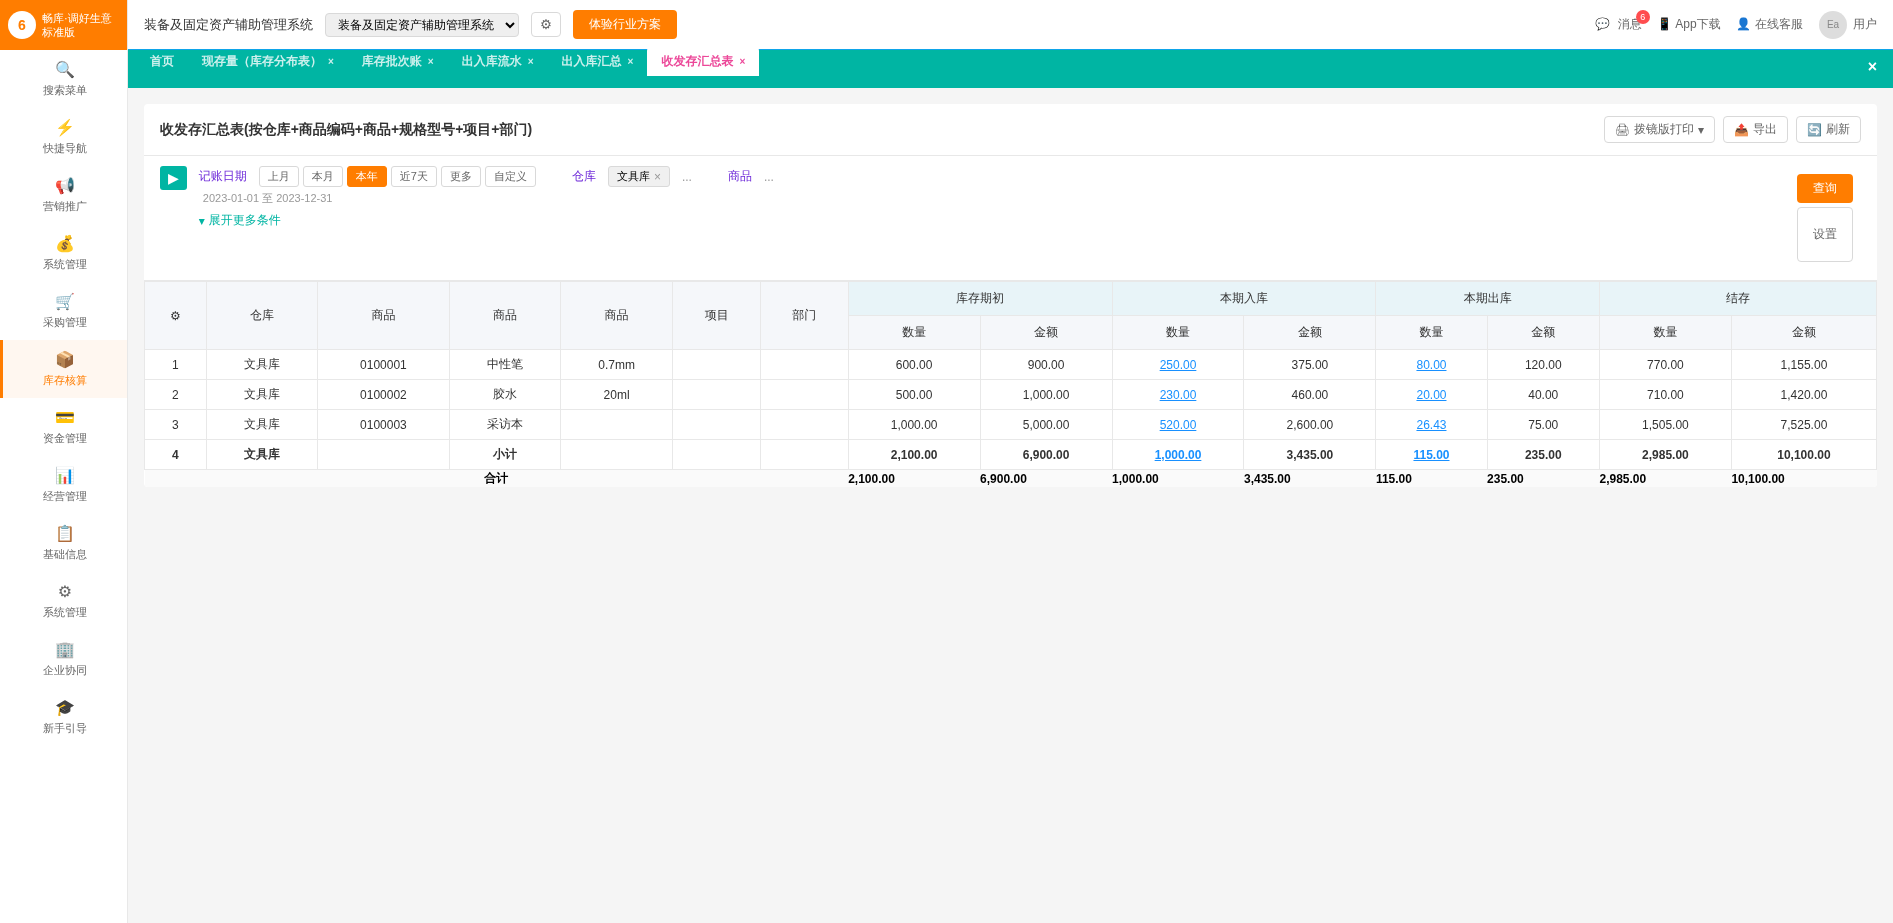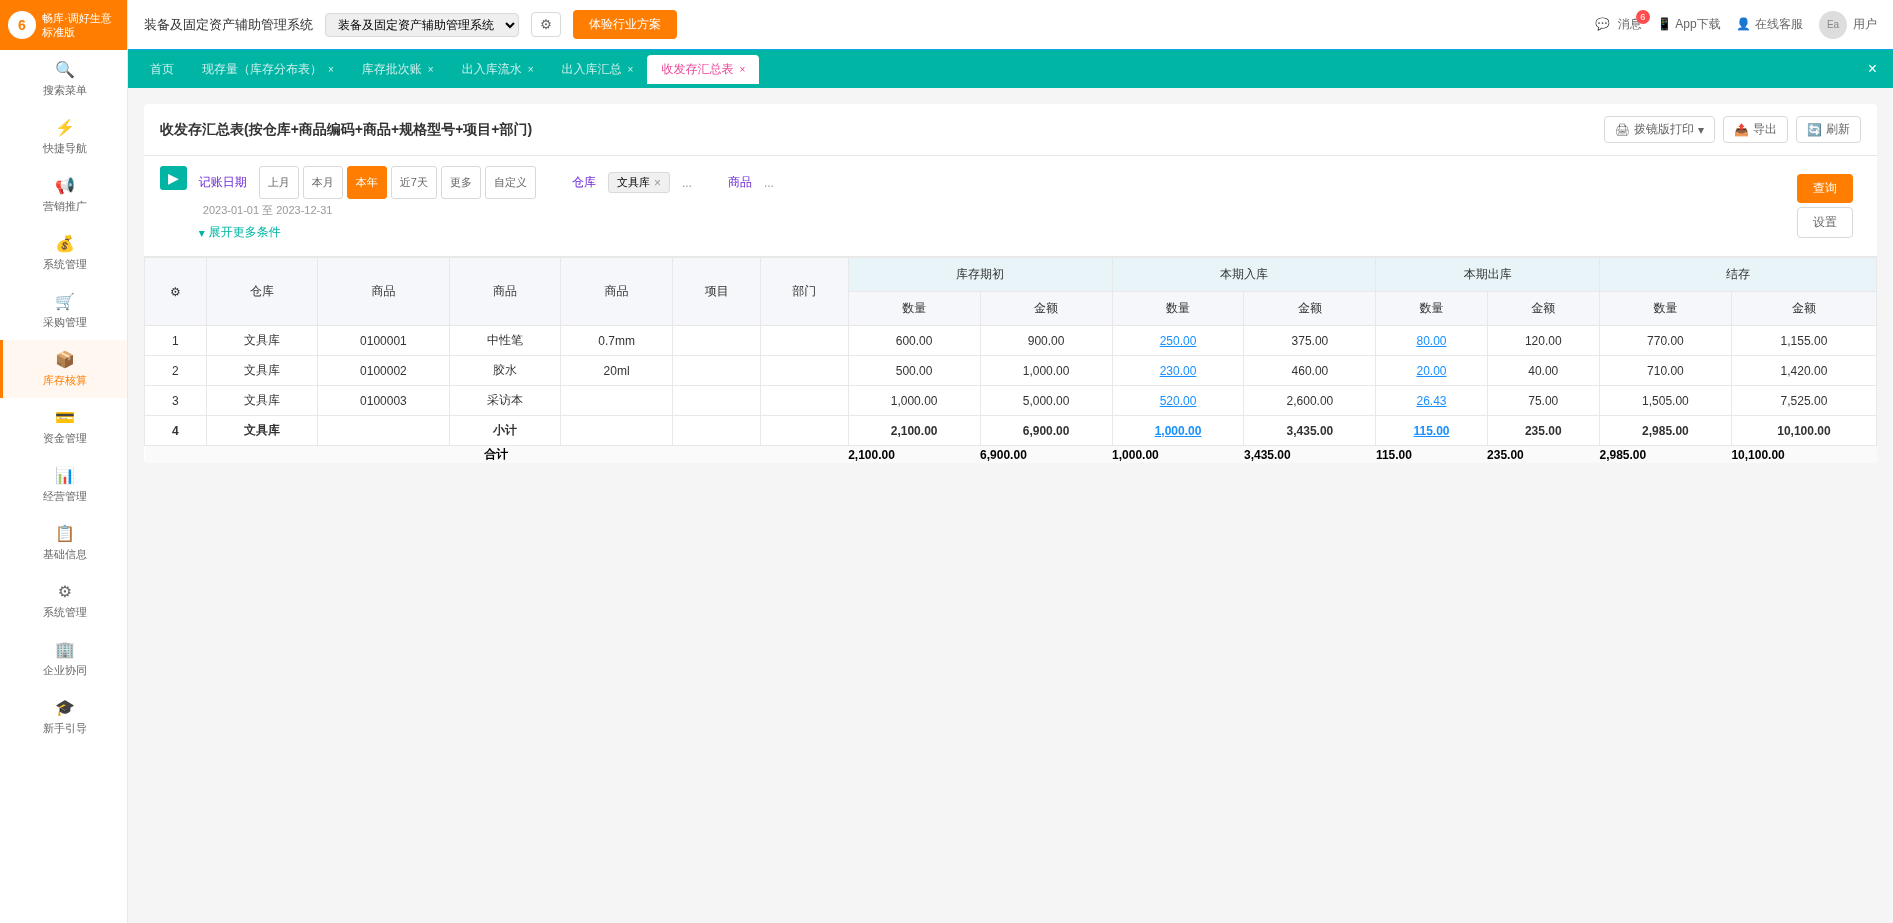--- a/index.html
+++ b/index.html
@@ -23,61 +23,61 @@
     .top-header-left { display: flex; align-items: center; gap: 12px; }
     .header-select { border: 1px solid #d9d9d9; border-radius: 4px; padding: 3px 8px; font-size: 12px; }
     .gear-btn { background: none; border: 1px solid #d9d9d9; border-radius: 4px; padding: 4px 8px; cursor: pointer; color: #666; }
     .trial-btn { background: #ff7d00; color: #fff; border: none; border-radius: 4px; padding: 6px 16px; cursor: pointer; font-size: 12px; }
     .top-header-right { display: flex; align-items: center; gap: 16px; font-size: 12px; color: #666; }
     .notification-badge { position: relative; display: inline-block; }
     .badge-num { position: absolute; top: -6px; right: -8px; background: #ff4d4f; color: #fff; border-radius: 50%; width: 14px; height: 14px; font-size: 9px; display: flex; align-items: center; justify-content: center; }
     .user-avatar { width: 28px; height: 28px; background: #ddd; border-radius: 50%; display: flex; align-items: center; justify-content: center; font-size: 10px; color: #888; }
 
     
-    .tab-bar { background: #00b5a3; display: flex; align-items: center; height: 38px; padding: 0 8px; }
+    .tab-bar { background: #00b5a3; display: flex; align-items: flex-end; height: 38px; padding: 12px 8px; font-weight: bold; }
     .tab-item { padding: 6px 14px; color: rgba(255,255,255,0.8); cursor: pointer; font-size: 12px; display: flex; align-items: center; gap: 6px; border-radius: 4px 4px 0 0; }
     .tab-item.active { background: #fff; color: #ec4899; }
     .tab-close { font-size: 10px; color: inherit; cursor: pointer; }
     .tab-bar-close { margin-left: auto; color: #fff; cursor: pointer; font-size: 16px; padding: 0 8px; }
 
     
     .page-content { flex: 1; overflow-y: auto; padding: 16px; background: #f5f5f5; }
 
     
     .page-title-bar { background: #fff; padding: 12px 16px; border-radius: 4px 4px 0 0; border-bottom: 1px solid #e8e8e8; display: flex; align-items: center; justify-content: space-between; }
     .page-title { font-size: 14px; font-weight: bold; color: #333; }
     .page-actions { display: flex; align-items: center; gap: 8px; }
     .action-btn { border: 1px solid #d9d9d9; background: #fff; border-radius: 4px; padding: 4px 10px; cursor: pointer; font-size: 12px; color: #666; display: flex; align-items: center; gap: 4px; }
 
     
     .filter-bar { background: #fff; padding: 10px 16px; border-bottom: 1px solid #e8e8e8; }
     .filter-row { display: flex; align-items: center; gap: 12px; flex-wrap: wrap; }
     .filter-label { color: #6d28d9; font-size: 12px; }
     .date-buttons { display: flex; align-items: center; gap: 4px; }
-    .date-btn { padding: 8px 8px; border: 1px solid #d9d9d9; border-radius: 3px; cursor: pointer; font-size: 11px; background: #fff; color: #666; }
+    .date-btn { padding: 2px 8px; border: 1px solid #d9d9d9; border-radius: 3px; cursor: pointer; font-size: 11px; background: #fff; color: #666; }
     .date-btn.active { background: #ff7d00; color: #fff; border-color: #ff7d00; }
     .date-range { font-size: 11px; color: #999; margin-left: 4px; }
     .filter-tag { display: inline-flex; align-items: center; background: #f0f0f0; border: 1px solid #d9d9d9; border-radius: 3px; padding: 2px 8px; font-size: 11px; gap: 4px; }
     .tag-close { cursor: pointer; color: #999; font-size: 12px; }
     .filter-ellipsis { color: #999; cursor: pointer; }
     .expand-btn { color: #00b5a3; cursor: pointer; font-size: 12px; display: flex; align-items: center; gap: 4px; margin-top: 6px; }
 
     
     .table-container { background: #fff; border-radius: 0 0 4px 4px; overflow: auto; }
     table { width: 100%; border-collapse: collapse; font-size: 12px; }
     thead th { background: #f5f7fa; border: 1px solid #e8e8e8; padding: 8px 10px; text-align: center; color: #333; font-weight: 500; white-space: nowrap; }
     thead .group-header { background: #e8f4f8; }
     tbody td { border: 1px solid #e8e8e8; padding: 6px 10px; text-align: center; color: #333; white-space: nowrap; }
     tbody tr.subtotal { font-weight: bold; background: #fff; }
     .link-text { color: #1890ff; text-decoration: underline; cursor: pointer; }
 
     .arrow-btn { background: #00b5a3; color: #fff; border: none; cursor: pointer; padding: 4px 8px; border-radius: 3px; font-size: 14px; }
 
     .query-btn { background: #ff7d00; color: #fff; border: none; border-radius: 4px; padding: 6px 16px; cursor: pointer; font-size: 12px; }
-    .set-btn { background: #fff; color: #666; border: 1px solid #d9d9d9; border-radius: 4px; padding: 6px 12px; cursor: pointer; font-size: 12px; margin-top: 4px; width: 100%; }
+    .set-btn { background: #fff; color: #666; border: 1px solid #d9d9d9; border-radius: 4px; padding: 18px 12px; cursor: pointer; font-size: 12px; margin-top: 4px; width: 100%; }
     .query-area { display: flex; flex-direction: column; align-items: flex-end; padding: 8px; }
   </style>
 </head>
 <body>
 
 <div class="sidebar">
   <div class="sidebar-logo">
     <div class="sidebar-logo-icon">6</div>
     <div class="sidebar-logo-text">
       <div>畅库·调好生意</div>

